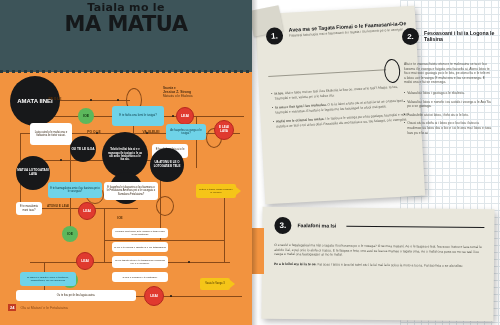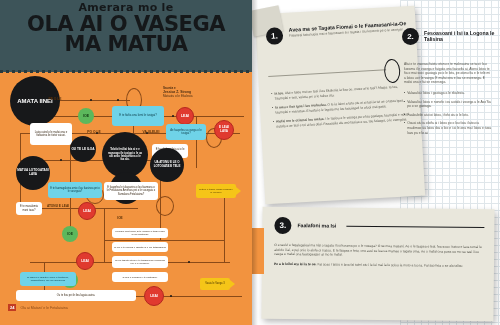--- a/index.html
+++ b/index.html
@@ -80,23 +80,22 @@
 <body>
 
 <div id="stage">
 
   <div class="leftpage">
 
     <div class="header-band"></div>
     <div class="rule"></div>
 
     <div class="title-wrap">
-      <div class="title-sub">Amerara mo le</div>
+      <div class="title-sub">Taiala mo le</div>
       <div class="title-main">
-        <span class="l2">OLA AI O VASEGA</span>
         <span class="l2">MA MATUA</span>
       </div>
     </div>
 
     <div class="credit">
       <span class="c1">Saunia e</span>
       <b>Jessica Z. Strong</b>
       <span>Matautu o le Ekalesia</span>
     </div>
 

